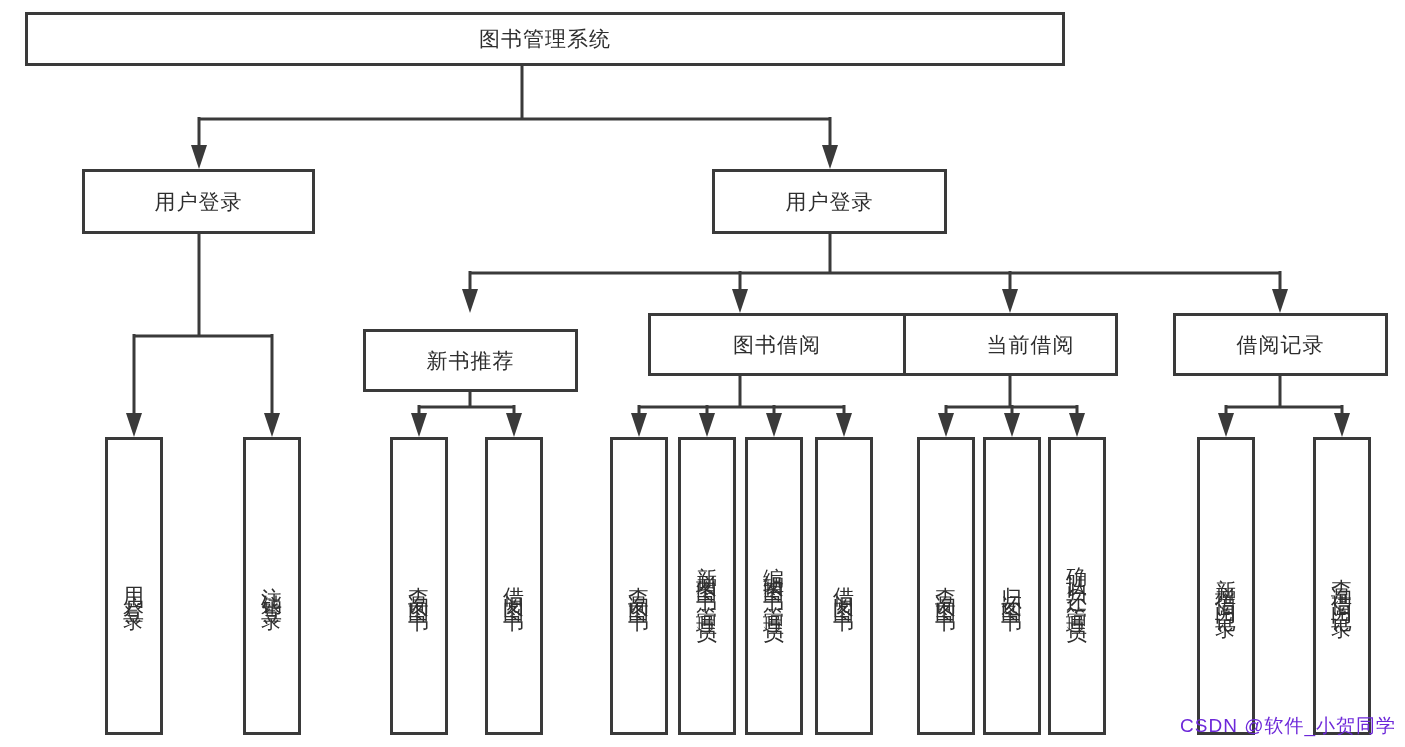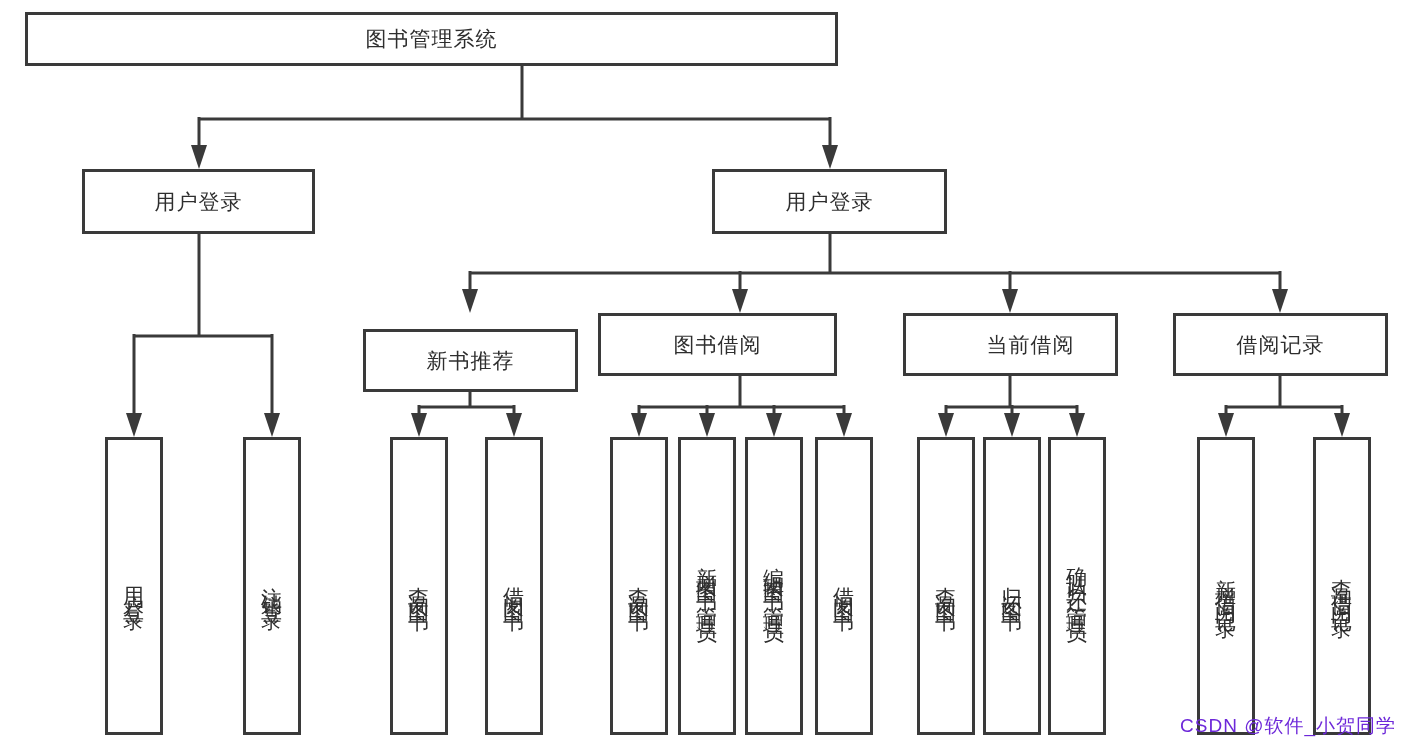--- a/index.html
+++ b/index.html
@@ -103,27 +103,27 @@
       <path d="M774,437 L766,413 L782,413 Z"></path>
       <path d="M844,437 L836,413 L852,413 Z"></path>
       <path d="M946,437 L938,413 L954,413 Z"></path>
       <path d="M1012,437 L1004,413 L1020,413 Z"></path>
       <path d="M1077,437 L1069,413 L1085,413 Z"></path>
       <path d="M1226,437 L1218,413 L1234,413 Z"></path>
       <path d="M1342,437 L1334,413 L1350,413 Z"></path>
     </g>
   </svg>
 
-  <div class="box" style="left:25px; top:12px; width:813px; height:54px;">图书管理系统</div>
+  <div class="box" style="left:25px; top:12px; width:1040px; height:54px;">图书管理系统</div>
 
   <div class="box" style="left:82px; top:169px; width:233px; height:65px;">用户登录</div>
   <div class="box" style="left:712px; top:169px; width:235px; height:65px;">用户登录</div>
 
   <div class="box" style="left:363px; top:313px; width:215px; height:63px;margin-top:16px;">新书推荐</div>
-  <div class="box" style="left:598px; top:313px; width:239px; height:63px;">图书借阅</div>
+  <div class="box" style="left:648px; top:313px; width:258px; height:63px;">图书借阅</div>
   <div class="box" style="left:903px; top:313px; width:215px; height:63px;padding-left:40px;">当前借阅</div>
   <div class="box" style="left:1173px; top:313px; width:215px; height:63px;">借阅记录</div>
 
   <div class="leaf" style="left:105px;">
     <span>用户登录</span>
   </div>
   <div class="leaf" style="left:243px;">
     <span>注销登录</span>
   </div>
 

